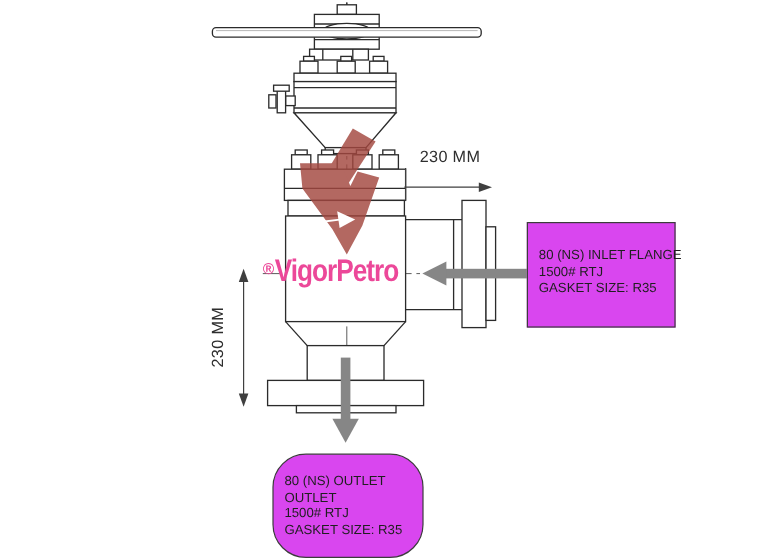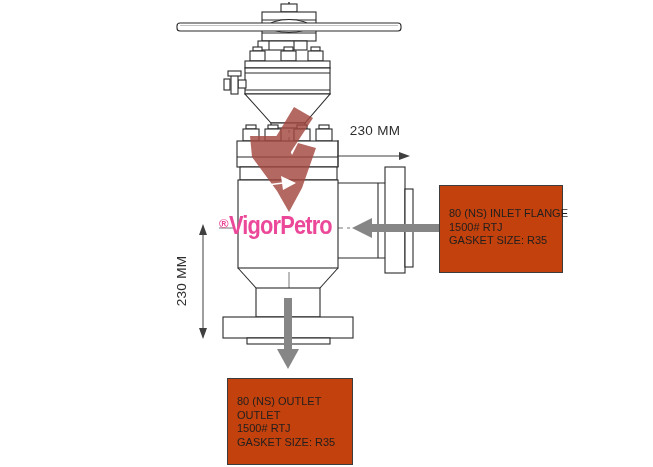--- a/index.html
+++ b/index.html
@@ -2,27 +2,27 @@
 <html><head>
 <meta charset="utf-8">
 <style>
   html,body{margin:0;padding:0;background:#e8e8e8;}
   #canvas{
     position:relative;width:653px;height:467px;background:#ffffff;
     font-family:"Liberation Sans",sans-serif;overflow:hidden;
   }
   #drawing{position:absolute;left:0;top:0;}
   .label-box{
-    position:absolute;background:#c2410c;border:1.4px solid #3c3c3c;
+    position:absolute;background:#d946ef;border:1.4px solid #3c3c3c;
     box-sizing:border-box;color:#1f1f1f;font-size:11px;line-height:13.5px;
     padding-left:9px;
   }
   .label-box .line{white-space:nowrap;}
   #inlet-box{left:439px;top:185px;width:124px;height:88px;padding-top:21px;}
-  #outlet-box{left:227px;top:378px;width:126px;height:87px;padding-top:16px;}
+  #outlet-box{left:227px;top:378px;width:126px;height:87px;padding-top:16px;border-radius:28px;}
   .dim-label{
     position:absolute;color:#2e2e2e;font-size:13.5px;font-weight:500;
     letter-spacing:.3px;white-space:nowrap;
   }
   #dim-h{left:347px;top:123px;width:56px;text-align:center;}
   #dim-v{left:152px;top:273px;width:60px;height:16px;text-align:center;
     transform:rotate(-90deg);}
   #watermark-text{
     position:absolute;left:219px;top:210px;color:#ec4899;white-space:nowrap;
   }

